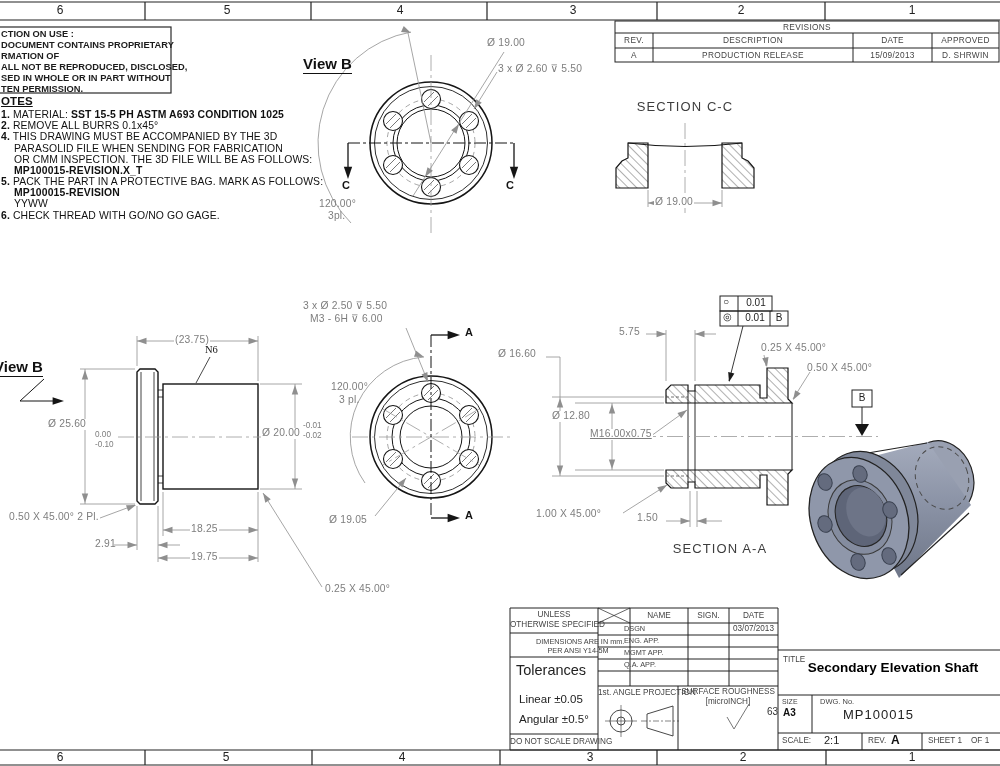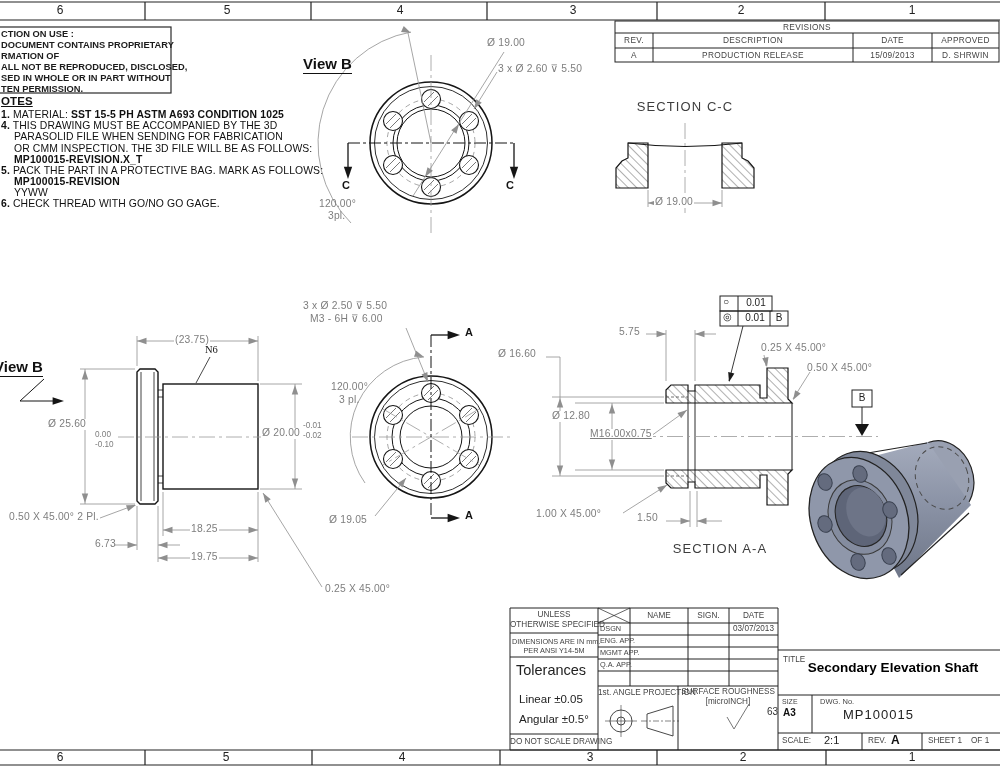--- a/index.html
+++ b/index.html
@@ -11,21 +11,21 @@
   .nb{background:none;}
   .k{font-size:10.5px;color:#141414;font-family:Liberation Serif, serif;}
   .cb{font-size:11px;font-weight:bold;color:#141414;}
   .vt{font-weight:bold;font-size:15px;color:#111;}
   .ul{border-bottom:1.4px solid #111;padding-bottom:1px;}
   .sec{font-size:13px;color:#3d3d3d;letter-spacing:1.1px;text-align:center;}
   .tol{font-size:8.2px;color:#7e7e7e;background:#fff;line-height:9px;}
   .zn{font-size:12px;color:#222;text-align:center;width:40px;}
   .rv{font-size:8.3px;color:#444;letter-spacing:.3px;text-align:center;}
   .tb1{font-size:8.2px;color:#444;text-align:center;}
-  .tb2{font-size:7.3px;color:#444;}
+  .tb2{font-size:7.3px;color:#444;padding-left:24px;}
   .notice{font-size:9.3px;line-height:11px;color:#1c1c1c;font-weight:bold;}
   .notes{font-size:10.4px;line-height:11.15px;color:#101010;letter-spacing:.1px;}
   .notes .in{margin-left:13px;}
   .notes b{letter-spacing:.15px;}
   .fcf{font-size:10px;color:#222;}
 </style>
 </head>
 <body>
 <div id="sheet">
 
@@ -328,20 +328,21 @@
   <div>DOCUMENT CONTAINS PROPRIETARY</div>
   <div>RMATION OF</div>
   <div>ALL NOT BE REPRODUCED, DISCLOSED,</div>
   <div>SED IN WHOLE OR IN PART WITHOUT</div>
   <div>TEN PERMISSION.</div>
 </div>
 
 <div class="t notes" style="left:1px;top:96px">
   <div style="font-weight:bold;font-size:11.5px;text-decoration:underline;margin-bottom:2px">OTES</div>
   <div><b>1.</b><span> MATERIAL:  </span><b>SST 15-5 PH ASTM A693 CONDITION 1025</b></div>
+  <div><b>2.</b><span> REMOVE ALL BURRS 0.1x45°</span></div>
   <div><b>4.</b><span> THIS DRAWING MUST BE ACCOMPANIED BY THE 3D</span></div>
   <div class="in">PARASOLID FILE WHEN SENDING FOR FABRICATION</div>
   <div class="in">OR CMM INSPECTION. THE 3D FILE WILL BE AS FOLLOWS:</div>
   <div class="in"><b>MP100015-REVISION.X_T</b></div>
   <div><b>5.</b><span> PACK THE PART IN A PROTECTIVE BAG. MARK AS FOLLOWS:</span></div>
   <div class="in"><b>MP100015-REVISION</b></div>
   <div class="in">YYWW</div>
   <div><b>6.</b><span> CHECK THREAD WITH GO/NO GO GAGE.</span></div>
 </div>
 
@@ -366,21 +367,21 @@
 <div class="t sec" style="left:615px;top:100px;width:140px">SECTION C-C</div>
 <div class="t d" style="left:654px;top:197px">Ø 19.00</div>
 
 <div class="t vt ul" style="left:-6px;top:359px">View B</div>
 <div class="t d" style="left:174px;top:335px">(23.75)</div>
 <div class="t k" style="left:205px;top:344px">N6</div>
 <div class="t d" style="left:47px;top:419px">Ø 25.60</div>
 <div class="t tol" style="left:95px;top:430px">0.00</div>
 <div class="t tol" style="left:95px;top:440px">-0.10</div>
 <div class="t d nb" style="left:8px;top:512px">0.50 X 45.00° 2 Pl.</div>
-<div class="t d nb" style="left:94px;top:539px">6.73</div>
+<div class="t d nb" style="left:94px;top:539px">2.91</div>
 <div class="t d" style="left:190px;top:524px">18.25</div>
 <div class="t d" style="left:190px;top:552px">19.75</div>
 
 <div class="t d nb" style="left:302px;top:301px">3 x Ø 2.50 ⊽ 5.50</div>
 <div class="t d nb" style="left:309px;top:314px">M3 - 6H ⊽ 6.00</div>
 <div class="t d nb" style="left:330px;top:382px">120.00°</div>
 <div class="t d nb" style="left:338px;top:395px">3 pl.</div>
 <div class="t d" style="left:261px;top:428px">Ø 20.00</div>
 <div class="t tol" style="left:303px;top:421px">-0.01</div>
 <div class="t tol" style="left:303px;top:431px">-0.02</div>

